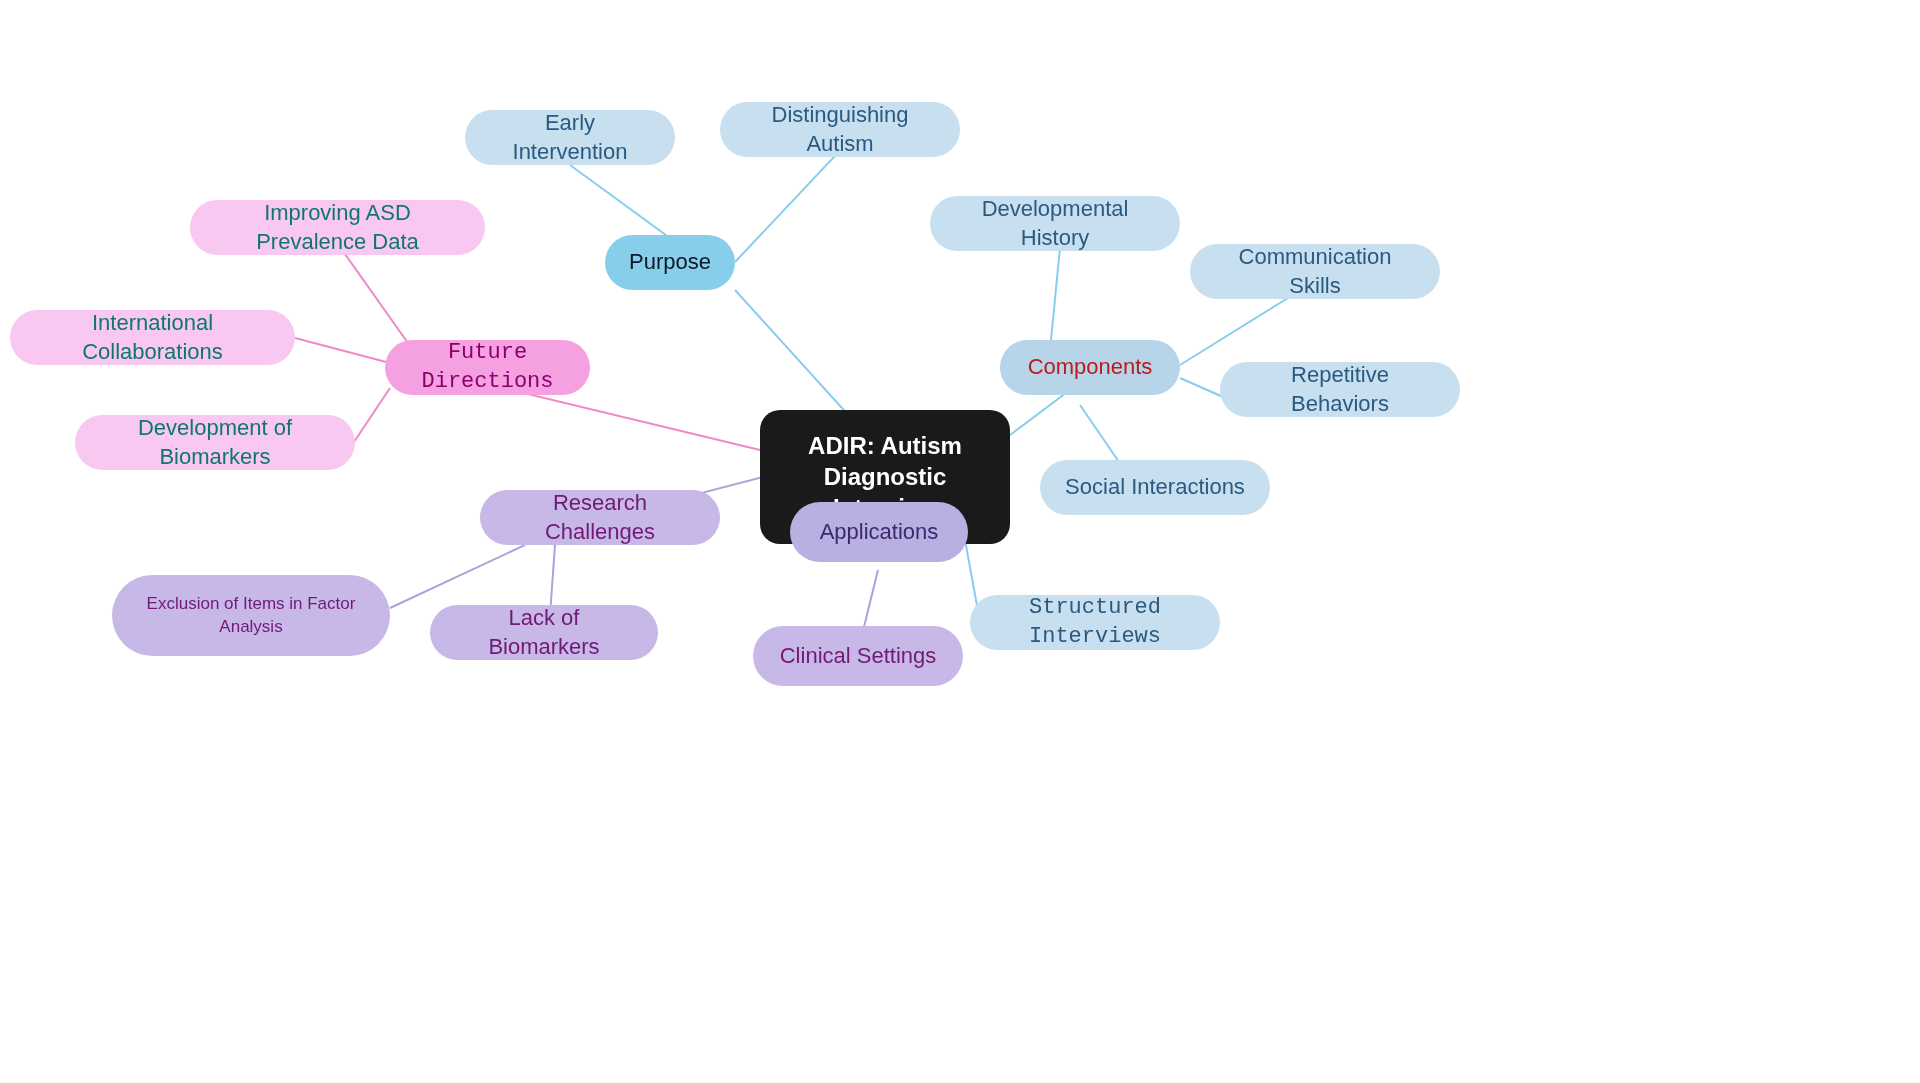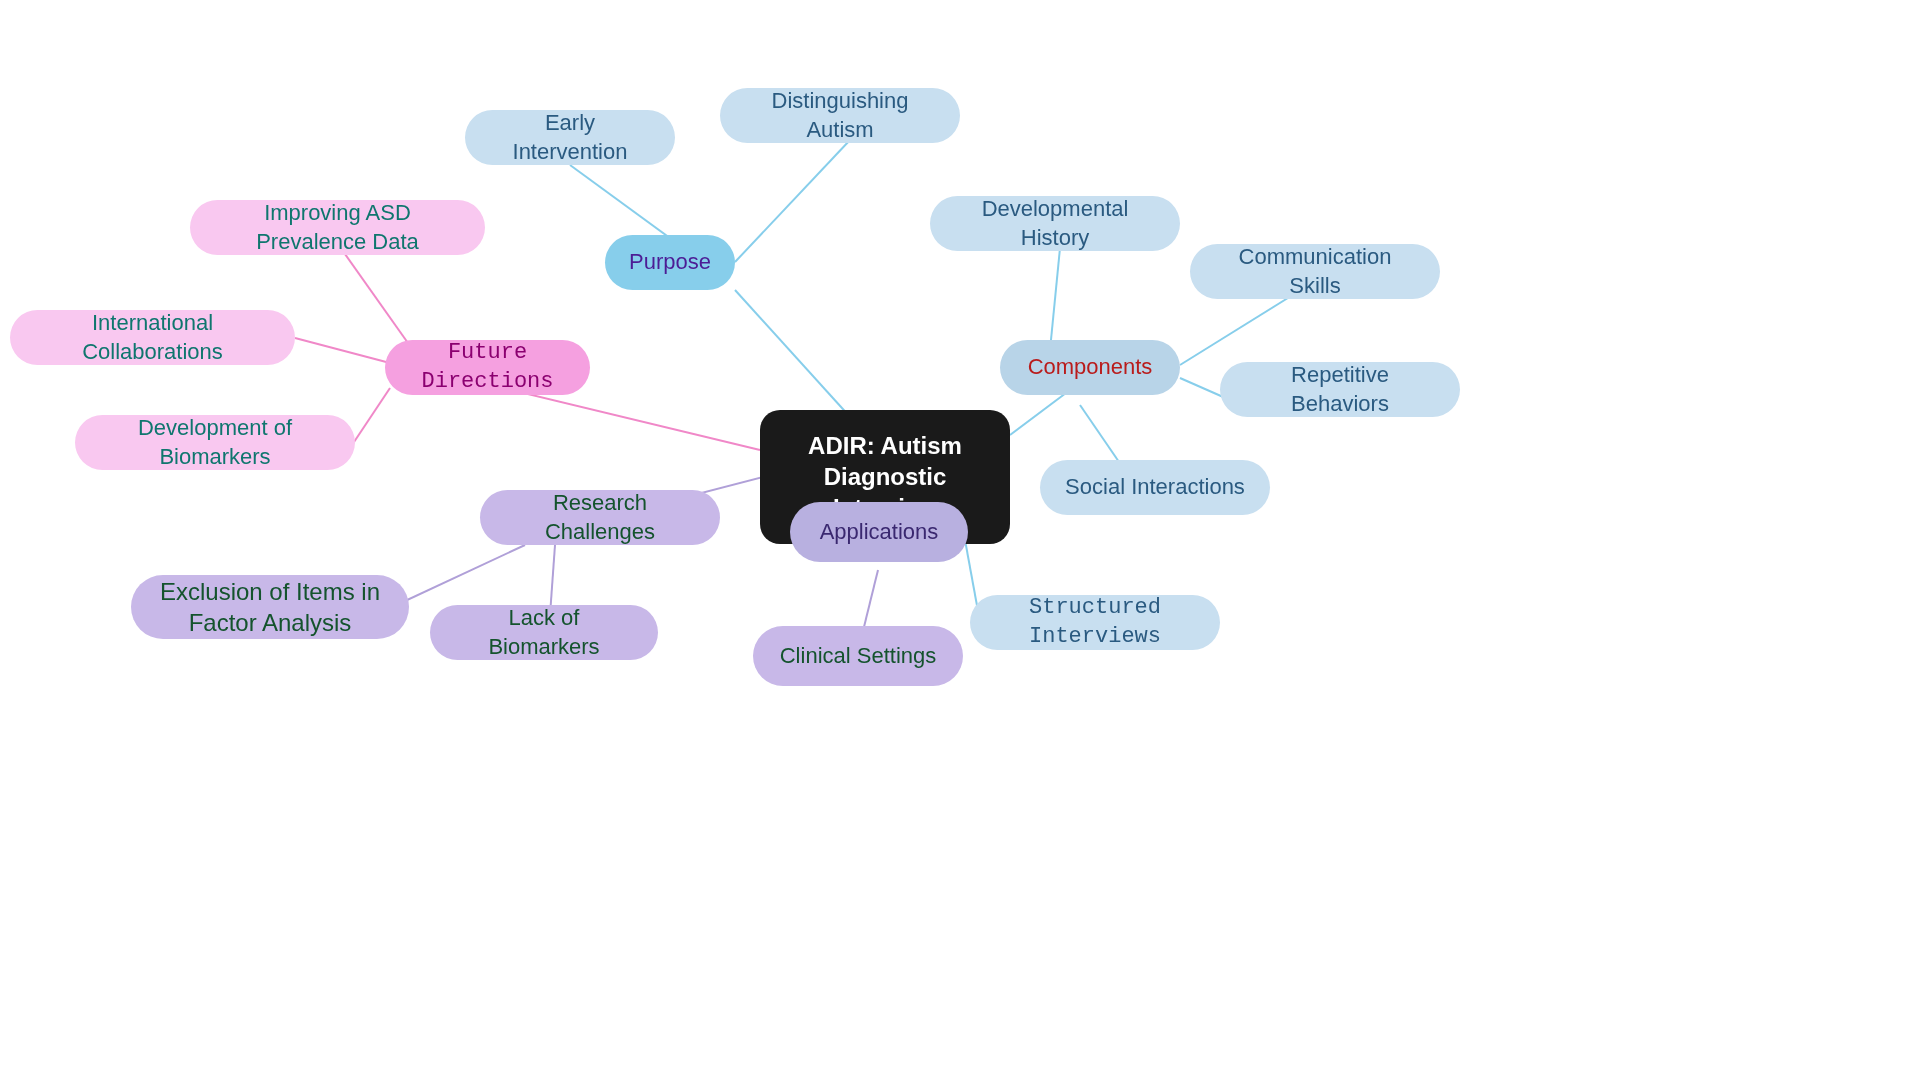--- a/index.html
+++ b/index.html
@@ -28,41 +28,41 @@
       background: #1a1a1a;
       color: #ffffff;
       font-size: 24px;
       font-weight: 600;
       border-radius: 20px;
       width: 240px;
       padding: 20px 24px;
     }
     .node-purpose {
       background: #87ceeb;
-      color: #4c1d95;
+      color: #0f172a;
     }
     .node-blue-light {
       background: #c8dff0;
       color: #2a5a80;
     }
     .node-components {
       background: #b8d4e8;
       color: #b91c1c;
     }
     .node-pink {
       background: #f5a0e0;
       color: #8b0070;
     }
     .node-pink-light {
       background: #f9c8f0;
       color: #0f766e;
     }
     .node-purple {
       background: #c8b8e8;
-      color: #14532d;
+      color: #701a75;
     }
     .node-applications {
       background: #b8b0e0;
       color: #3a2870;
     }
     svg#lines {
       position: absolute;
       top: 0; left: 0;
       width: 1920px;
       height: 1083px;
@@ -111,21 +111,21 @@
   <line x1="965" y1="540" x2="980" y2="622" stroke="#87ceeb" stroke-width="2"></line>
 </svg>
 
 <div class="node node-center" style="left:760px; top:410px; width:250px; min-height:80px;">ADIR: Autism Diagnostic
 Interview</div>
 
 <div class="node node-purpose" style="left:605px; top:235px; width:130px; height:55px;">Purpose</div>
 
 <div class="node node-blue-light" style="left:465px; top:110px; width:210px; height:55px;">Early Intervention</div>
 
-<div class="node node-blue-light" style="left:720px; top:88px; width:240px; height:55px;">Distinguishing Autism</div>
+<div class="node node-blue-light" style="left:720px; top:102px; width:240px; height:55px;">Distinguishing Autism</div>
 
 <div class="node node-components" style="left:1000px; top:340px; width:180px; height:55px;">Components</div>
 
 <div class="node node-blue-light" style="left:930px; top:196px; width:250px; height:55px;">Developmental History</div>
 
 <div class="node node-blue-light" style="left:1190px; top:228px; width:250px; height:55px;margin-top:16px;">Communication Skills</div>
 
 <div class="node node-blue-light" style="left:1220px; top:362px; width:240px; height:55px;">Repetitive Behaviors</div>
 
 <div class="node node-blue-light" style="left:1040px; top:460px; width:230px; height:55px;">Social Interactions</div>
@@ -133,21 +133,21 @@
 <div class="node node-pink" style="left:385px; top:340px; width:205px; height:55px;font-family:Liberation Mono, monospace;">Future Directions</div>
 
 <div class="node node-pink-light" style="left:190px; top:200px; width:295px; height:55px;">Improving ASD Prevalence Data</div>
 
 <div class="node node-pink-light" style="left:10px; top:310px; width:285px; height:55px;">International Collaborations</div>
 
 <div class="node node-pink-light" style="left:75px; top:415px; width:280px; height:55px;">Development of Biomarkers</div>
 
 <div class="node node-purple" style="left:480px; top:490px; width:240px; height:55px;">Research Challenges</div>
 
-<div class="node node-purple" style="left:131px; top:575px; width:278px; height:64px; font-size:24px;">Exclusion of Items in Factor Analysis</div>
+<div class="node node-purple" style="left:112px; top:575px; width:278px; height:81px; font-size:17px;">Exclusion of Items in Factor Analysis</div>
 
 <div class="node node-purple" style="left:430px; top:605px; width:228px; height:55px;">Lack of Biomarkers</div>
 
 <div class="node node-applications" style="left:790px; top:502px; width:178px; height:60px;">Applications</div>
 
 <div class="node node-purple" style="left:753px; top:626px; width:210px; height:60px;">Clinical Settings</div>
 
 <div class="node node-blue-light" style="left:970px; top:595px; width:250px; height:55px;font-family:Liberation Mono, monospace;">Structured Interviews</div>
 
 </body></html>

